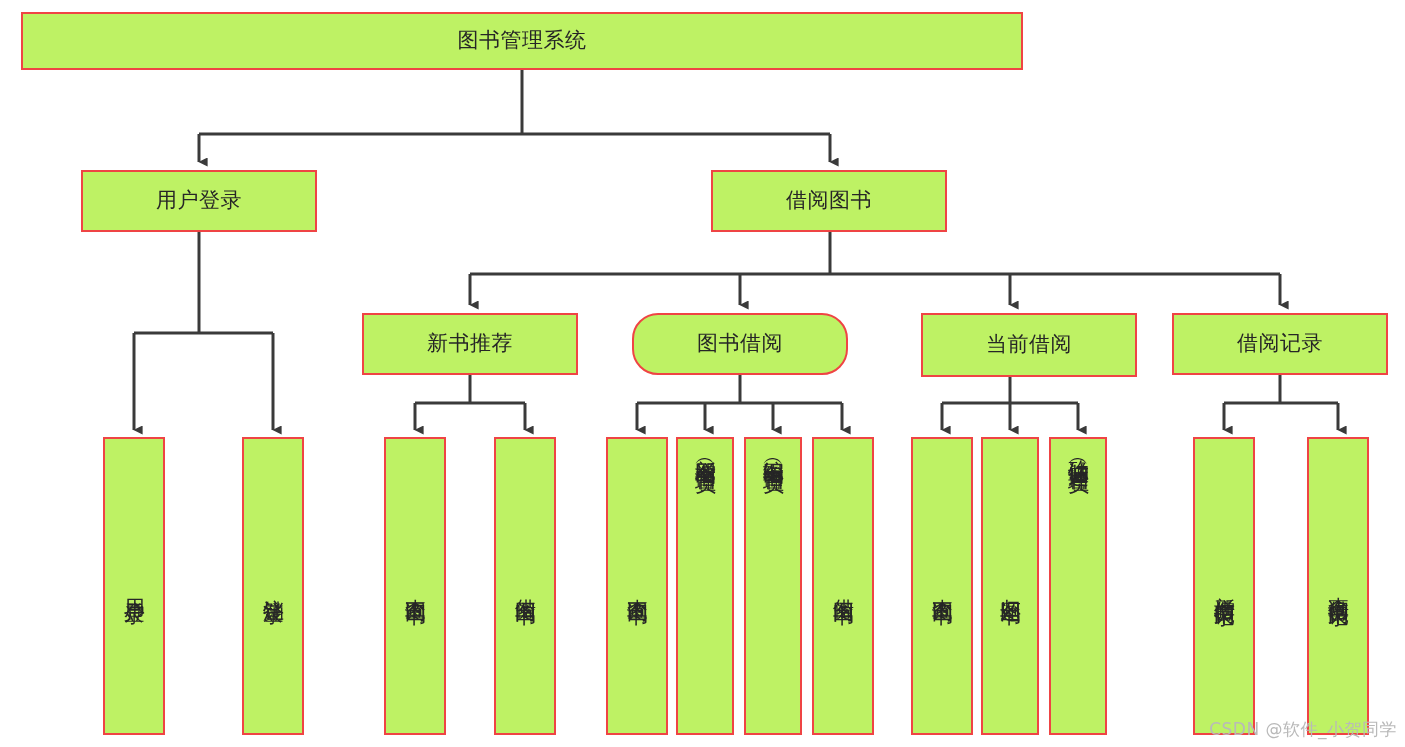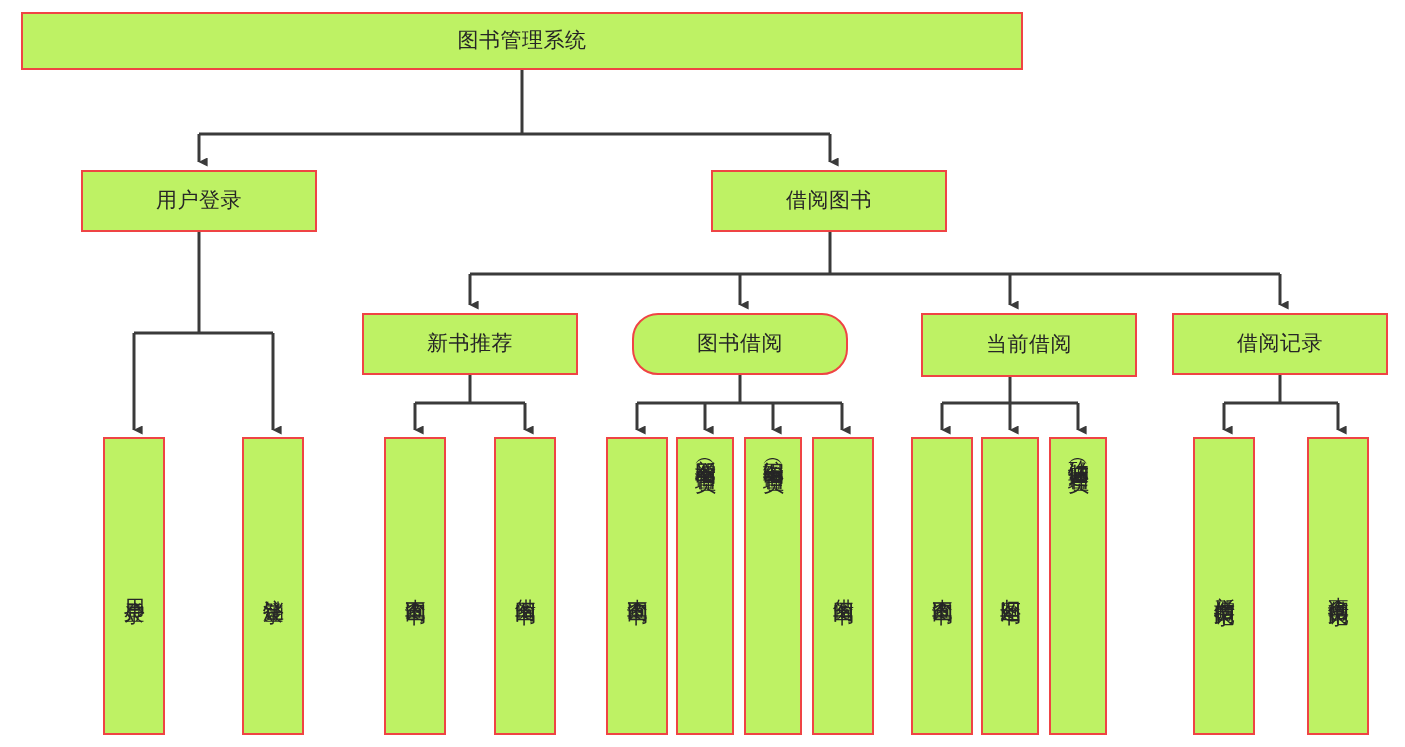--- a/index.html
+++ b/index.html
@@ -211,14 +211,15 @@
   </div>
 
   <div class="node-box v-node center-text" style="left:1193px; top:437px; width:62px; height:298px;">
     <span class="node-label">新增借阅记录</span>
   </div>
 
   <div class="node-box v-node center-text" style="left:1307px; top:437px; width:62px; height:298px;">
     <span class="node-label">查询借阅记录</span>
   </div>
 
+  <div id="watermark">CSDN @软件_小贺同学</div>
 
 </div>
 
 </body></html>

